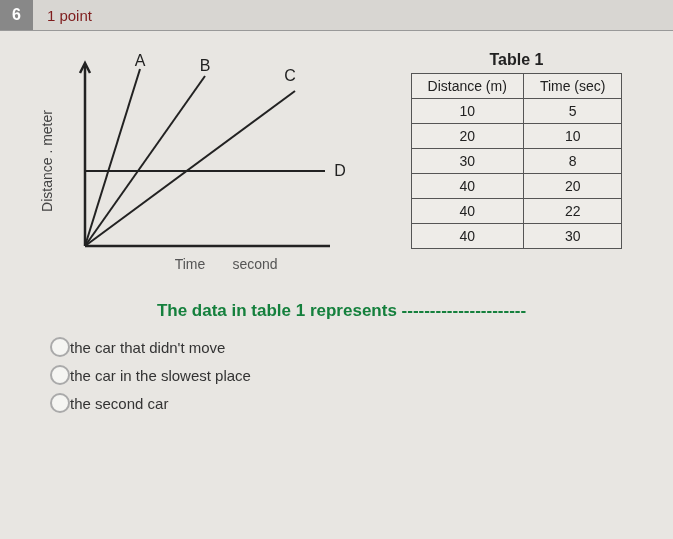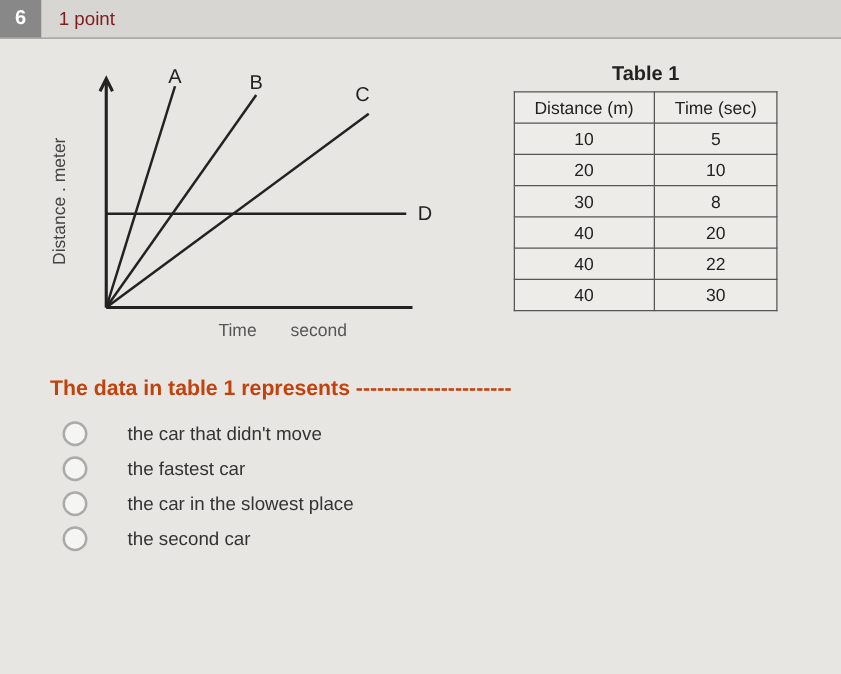--- a/index.html
+++ b/index.html
@@ -56,32 +56,33 @@
     td, th {
       border: 1px solid #555;
       padding: 4px 16px;
       text-align: center;
       font-size: 14px;
       color: #222;
     }
     th { font-weight: normal; }
     .question {
       padding: 10px 30px 0 40px;
-      color: #c2410c;
+      color: #15803d;
       font-weight: bold;
       font-size: 17px;
+      text-align: center;
     }
     .options {
       padding: 8px 30px 0 50px;
     }
     .option {
       display: flex;
       align-items: center;
       margin: 8px 0;
-      gap: 32px;
+      gap: 0;
     }
     .radio {
       width: 20px;
       height: 20px;
       border: 2px solid #aaa;
       border-radius: 50%;
       background: #f5f5f2;
       flex-shrink: 0;
     }
     .option-label {
@@ -164,23 +165,19 @@
 
 <div class="question">The data in table 1 represents ----------------------</div>
 
 <div class="options">
   <div class="option">
     <div class="radio"></div>
     <div class="option-label">the car that didn't move</div>
   </div>
   <div class="option">
     <div class="radio"></div>
-    <div class="option-label">the fastest car</div>
-  </div>
-  <div class="option">
-    <div class="radio"></div>
     <div class="option-label">the car in the slowest place</div>
   </div>
   <div class="option">
     <div class="radio"></div>
     <div class="option-label">the second car</div>
   </div>
 </div>
 
 </body></html>

